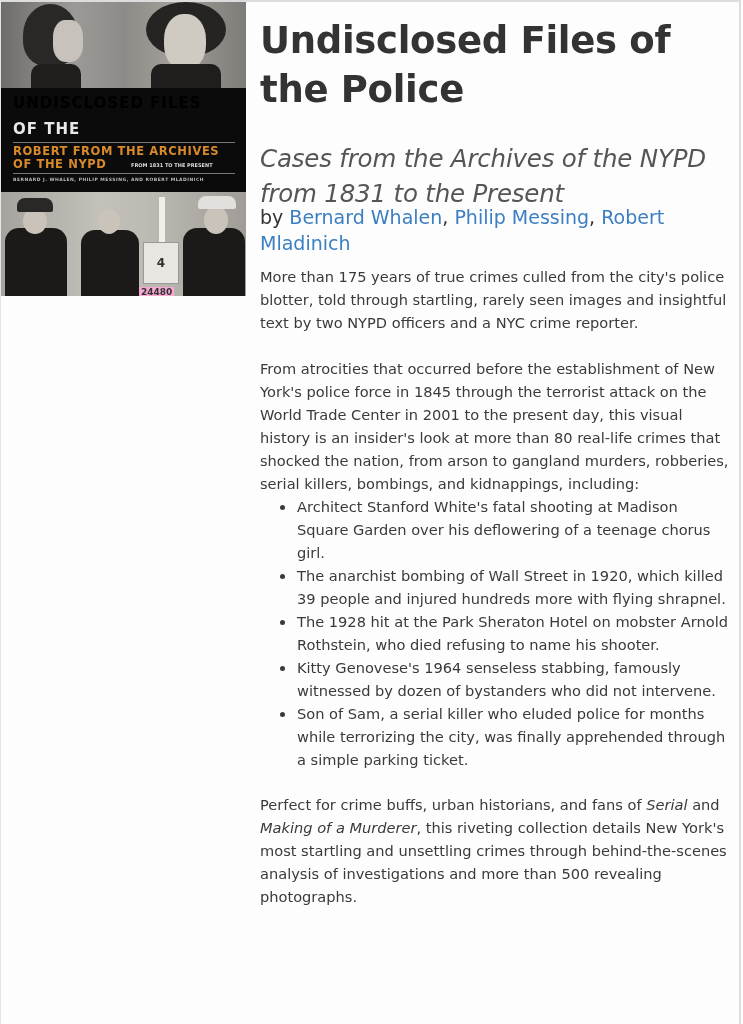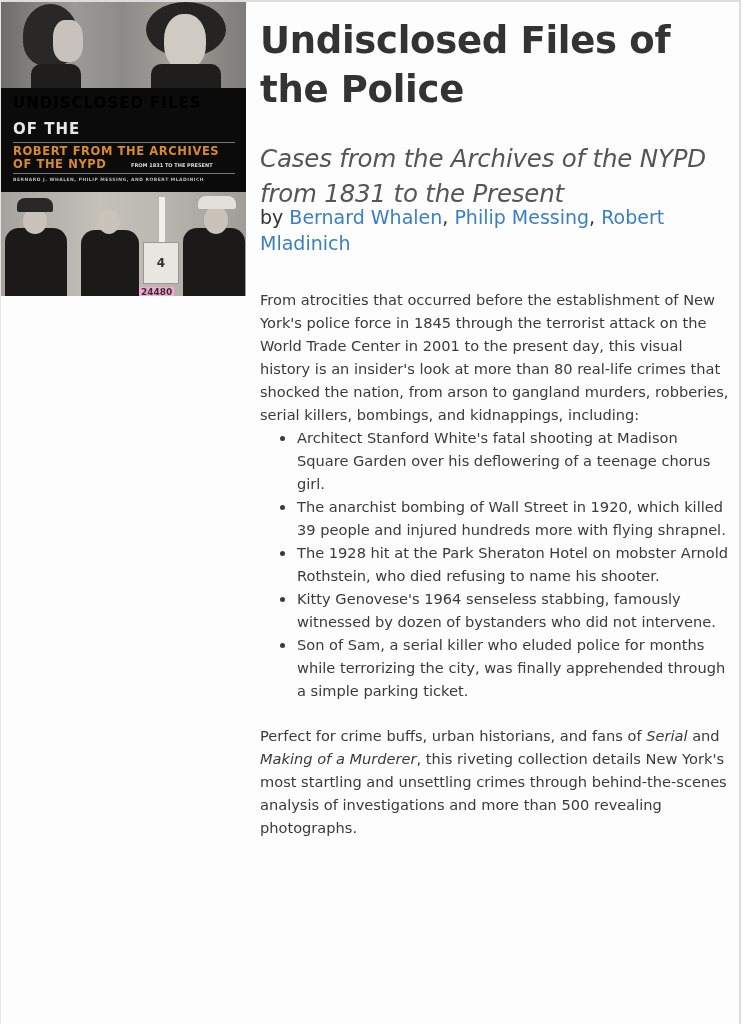--- a/index.html
+++ b/index.html
@@ -100,20 +100,21 @@
   <h1>Undisclosed Files of the Police</h1>
   <div class="subtitle">Cases from the Archives of the NYPD from 1831 to the Present</div>
   <div class="authors">
     <span>by</span>
     <a href="#">Bernard Whalen</a><span>,</span>
     <a href="#">Philip Messing</a><span>,</span>
     <a href="#">Robert Mladinich</a>
   </div>
 
   <div class="desc">
+    <p>More than 175 years of true crimes culled from the city's police blotter, told through startling, rarely seen images and insightful text by two NYPD officers and a NYC crime reporter.</p>
     <p class="gap">From atrocities that occurred before the establishment of New York's police force in 1845 through the terrorist attack on the World Trade Center in 2001 to the present day, this visual history is an insider's look at more than 80 real-life crimes that shocked the nation, from arson to gangland murders, robberies, serial killers, bombings, and kidnappings, including:</p>
     <ul>
       <li>Architect Stanford White's fatal shooting at Madison Square Garden over his deflowering of a teenage chorus girl.</li>
       <li>The anarchist bombing of Wall Street in 1920, which killed 39 people and injured hundreds more with flying shrapnel.</li>
       <li>The 1928 hit at the Park Sheraton Hotel on mobster Arnold Rothstein, who died refusing to name his shooter.</li>
       <li>Kitty Genovese's 1964 senseless stabbing, famously witnessed by dozen of bystanders who did not intervene.</li>
       <li>Son of Sam, a serial killer who eluded police for months while terrorizing the city, was finally apprehended through a simple parking ticket.</li>
     </ul>
     <p class="last"><span>Perfect for crime buffs, urban historians, and fans of </span><em>Serial</em><span> and </span><em>Making of a Murderer</em><span>, this riveting collection details New York's most startling and unsettling crimes through behind-the-scenes analysis of investigations and more than 500 revealing photographs.</span></p>
   </div>

